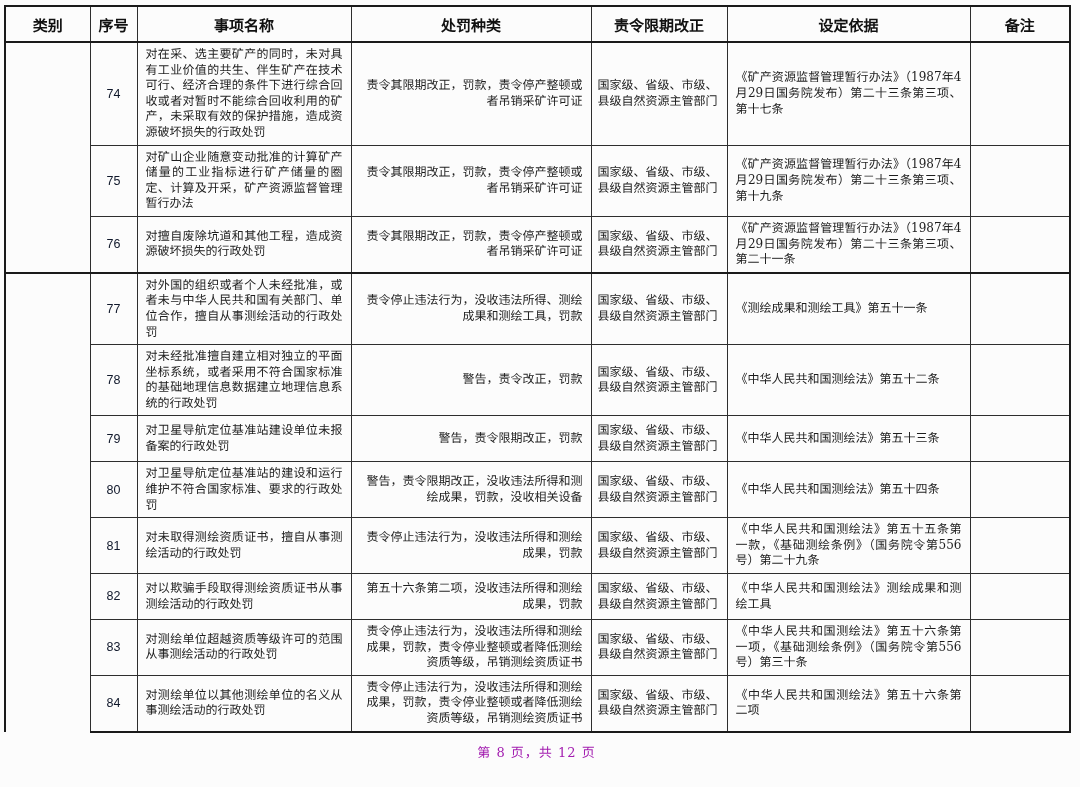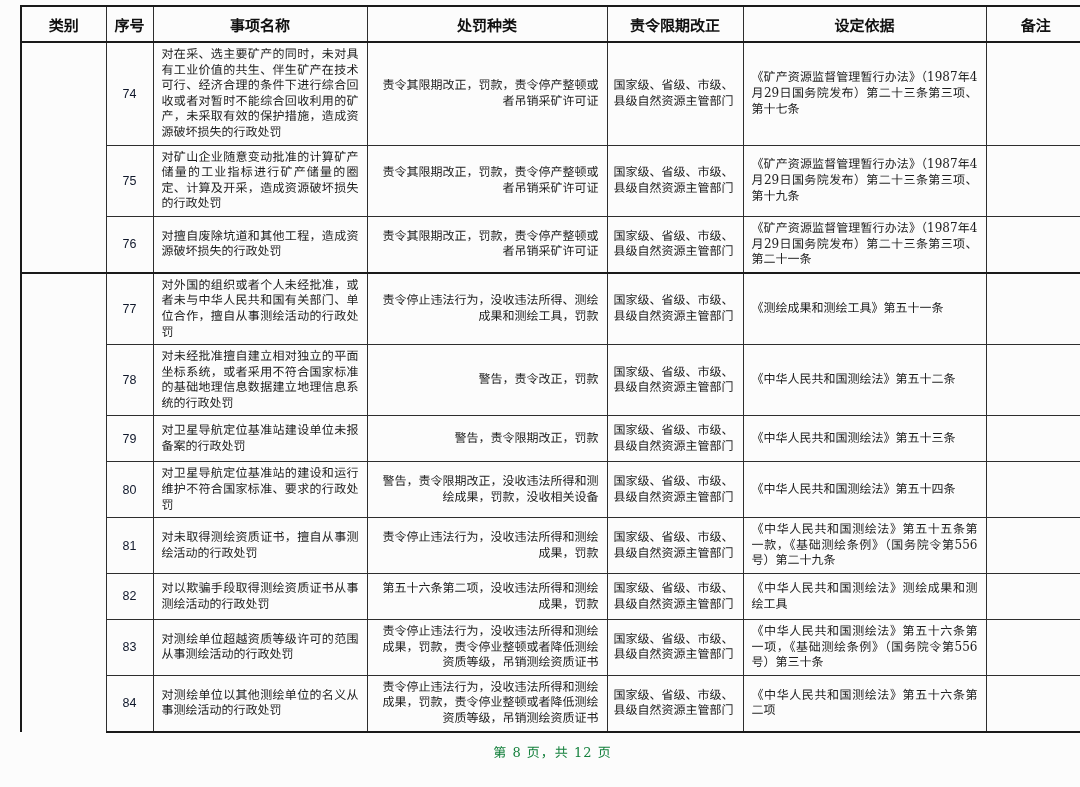--- a/index.html
+++ b/index.html
@@ -9,21 +9,21 @@
     font-family: "DejaVu Serif", "Liberation Serif", serif;
     color: #1d1d1d;
   }
   .page {
     position: relative;
     width: 1080px;
     height: 787px;
     background: #fcfcfc;
     overflow: hidden;
     box-sizing: border-box;
-    padding: 5px 0 0 20px;
+    padding: 5px 0 0 4px;
   }
   table.penalty-table {
     border-collapse: collapse;
     table-layout: fixed;
     width: 1065px;
     background: #fcfcfc;
     border-top: 2px solid #1a1a1a;
     border-left: 2px solid #1a1a1a;
     border-right: 2px solid #1a1a1a;
   }
@@ -74,21 +74,21 @@
   }
   tr.group-start td { border-top: 2px solid #1a1a1a; }
   tr.last-row td { border-bottom: 2px solid #1a1a1a; }
 
   .page-footer {
     width: 1065px;
     margin-top: 9px;
     text-align: center;
     font-size: 13px;
     letter-spacing: 1px;
-    color: #15803d;
+    color: #a21caf;
     font-family: "DejaVu Serif", "Liberation Serif", serif;
   }
 </style>
 </head>
 <body>
 
 <div class="page">
 
   <table class="penalty-table">
     <colgroup>
@@ -116,21 +116,21 @@
           <td rowspan="3" class="cell-cat"></td>
           <td class="cell-no">74</td>
           <td class="cell-name">对在采、选主要矿产的同时，未对具有工业价值的共生、伴生矿产在技术可行、经济合理的条件下进行综合回收或者对暂时不能综合回收利用的矿产，未采取有效的保护措施，造成资源破坏损失的行政处罚</td>
           <td class="cell-pen">责令其限期改正，罚款，责令停产整顿或者吊销采矿许可证</td>
           <td class="cell-auth">国家级、省级、市级、县级自然资源主管部门</td>
           <td class="cell-basis">《矿产资源监督管理暂行办法》（1987年4月29日国务院发布）第二十三条第三项、第十七条</td>
           <td class="cell-rem"></td>
         </tr>
         <tr>
           <td class="cell-no">75</td>
-          <td class="cell-name">对矿山企业随意变动批准的计算矿产储量的工业指标进行矿产储量的圈定、计算及开采，造成资源破坏损失的行政处罚</td>
+          <td class="cell-name">对矿山企业随意变动批准的计算矿产储量的工业指标进行矿产储量的圈定、计算及开采，矿产资源监督管理暂行办法</td>
           <td class="cell-pen">责令其限期改正，罚款，责令停产整顿或者吊销采矿许可证</td>
           <td class="cell-auth">国家级、省级、市级、县级自然资源主管部门</td>
           <td class="cell-basis">《矿产资源监督管理暂行办法》（1987年4月29日国务院发布）第二十三条第三项、第十九条</td>
           <td class="cell-rem"></td>
         </tr>
         <tr>
           <td class="cell-no">76</td>
           <td class="cell-name">对擅自废除坑道和其他工程，造成资源破坏损失的行政处罚</td>
           <td class="cell-pen">责令其限期改正，罚款，责令停产整顿或者吊销采矿许可证</td>
           <td class="cell-auth">国家级、省级、市级、县级自然资源主管部门</td>

